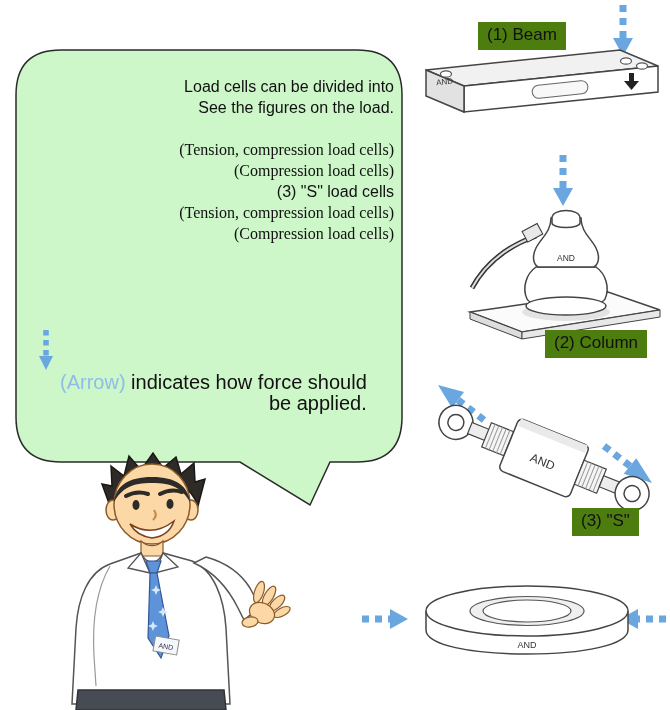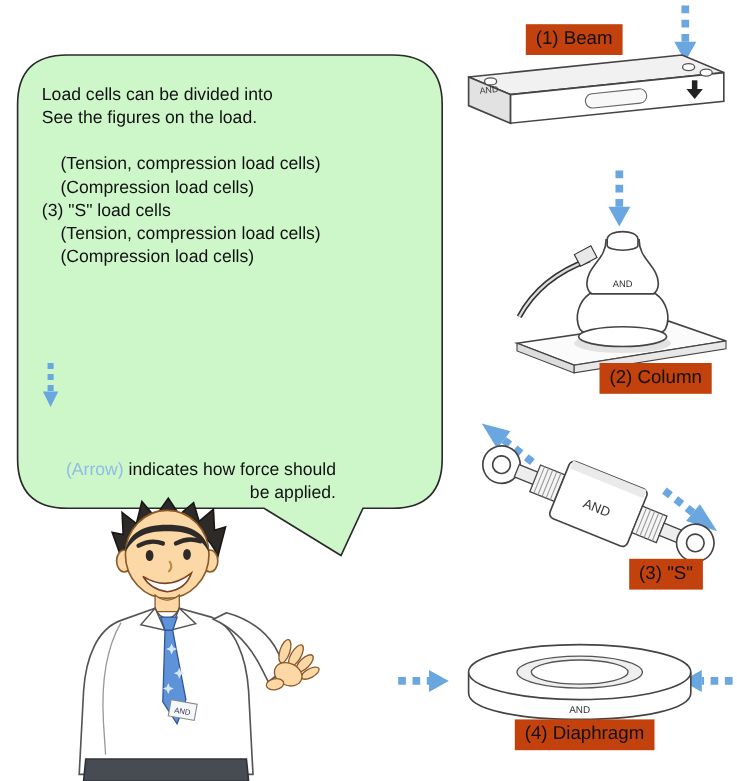--- a/index.html
+++ b/index.html
@@ -1,24 +1,24 @@
 <!DOCTYPE html>
 <html><head>
 <meta charset="utf-8">
 <style>
   html,body{margin:0;padding:0;background:#fff;}
   .page{position:relative;width:670px;height:710px;background:#ffffff;overflow:hidden;
         font-family:"Liberation Sans","DejaVu Sans",sans-serif;color:#111;}
   .abs{position:absolute;}
-  .figure-label{position:absolute;background:#c2410c;color:#111;font-size:17px;line-height:1.3;
+  .figure-label{position:absolute;background:#4d7c0f;color:#111;font-size:17px;line-height:1.3;
         padding:2px 9px 4px;white-space:nowrap;}
-  .bubble-text{position:absolute;left:38px;top:76px;width:356px;font-size:16px;line-height:21px;}
+  .bubble-text{position:absolute;left:38px;top:76px;width:356px;font-size:16px;line-height:21px;text-align:right;}
   .bubble-text .gap{height:21px;}
-  .type-detail{padding-left:17px;}
-  .note{position:absolute;left:60px;top:372px;font-size:16px;line-height:21px;margin-top:45px;}
+  .type-detail{padding-left:17px;font-family:Liberation Serif, serif;}
+  .note{position:absolute;left:60px;top:372px;font-size:20px;line-height:21px;}
   .note .hl{color:#8fbce8;}
   .note .l2{padding-left:58px;text-align:right;}
 </style>
 </head>
 <body>
 
 <div class="page">
 
   <svg class="abs" style="left:12px;top:46px" width="396" height="470" viewBox="0 0 396 470">
     <path d="M 49,4 H 345 Q 390,4 390,49 V 371 Q 390,416 345,416 H 318 L 298,459 L 228,416 H 49 Q 4,416 4,371 V 49 Q 4,4 49,4 Z" fill="#cdf6c9" stroke="#2a2a2a" stroke-width="1.5"></path>
@@ -134,21 +134,20 @@
   </svg>
 
   <svg class="abs" style="left:410px;top:580px" width="235" height="82" viewBox="0 0 235 82">
     <path d="M 16,32 L 16,50 C 16,65 61,74 117,74 C 173,74 218,65 218,50 L 218,32 Z" fill="#fff" stroke="#444" stroke-width="1.5"></path>
     <ellipse cx="117" cy="31" rx="101" ry="25" fill="#fff" stroke="#444" stroke-width="1.5"></ellipse>
     <ellipse cx="117" cy="31" rx="57" ry="14.5" fill="#efefef" stroke="#555" stroke-width="1.2"></ellipse>
     <ellipse cx="117" cy="31" rx="44" ry="11" fill="#fff" stroke="#555" stroke-width="1.2"></ellipse>
     <text x="117" y="68" font-size="9" text-anchor="middle" fill="#333">AND</text>
   </svg>
 
-  <div class="figure-label" style="left:468px;top:654px">(4) Diaphragm</div>
 
   <svg class="abs" style="left:66px;top:450px" width="235" height="260" viewBox="0 0 235 260">
 
     <path d="M 44,56 L 36,34 L 46,36 L 45,16 L 58,26 L 63,6 L 75,20 L 87,3 L 97,18 L 110,7 L 115,24 L 128,13 L 129,32 L 139,29 L 132,56 C 124,34 106,28 87,28 C 64,28 52,38 44,56 Z" fill="#2d2a27" stroke="#1a1816" stroke-width="1.5"></path>
 
     <ellipse cx="47" cy="60" rx="7" ry="10" fill="#fcd8a6" stroke="#8a5a28" stroke-width="1.5"></ellipse>
     <ellipse cx="125" cy="60" rx="7" ry="10" fill="#fcd8a6" stroke="#8a5a28" stroke-width="1.5"></ellipse>
 
     <ellipse cx="86" cy="54" rx="38" ry="40" fill="#fcd8a6" stroke="#8a5a28" stroke-width="1.5"></ellipse>
 

